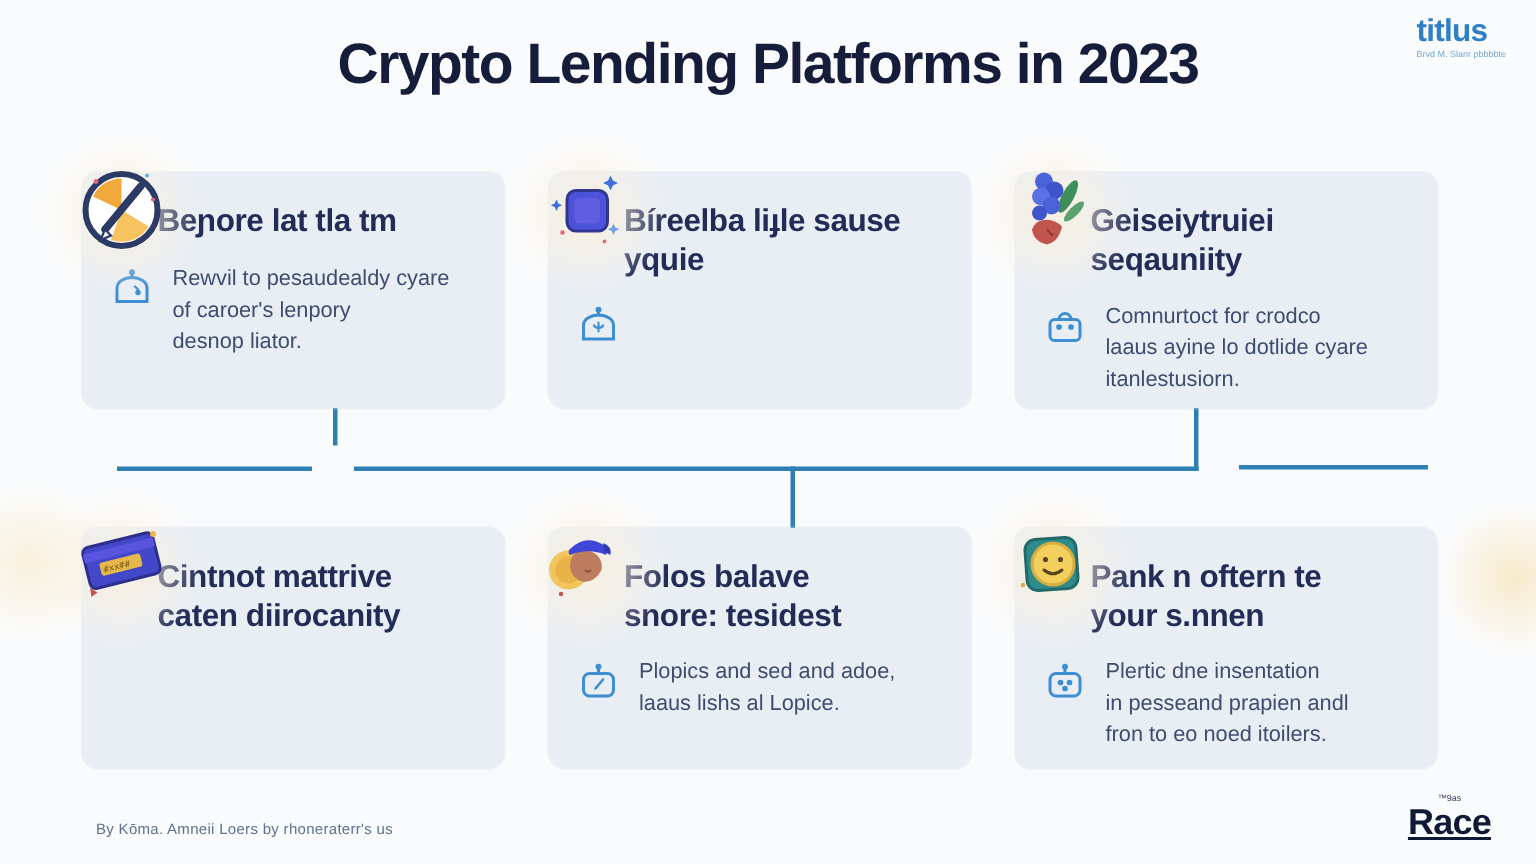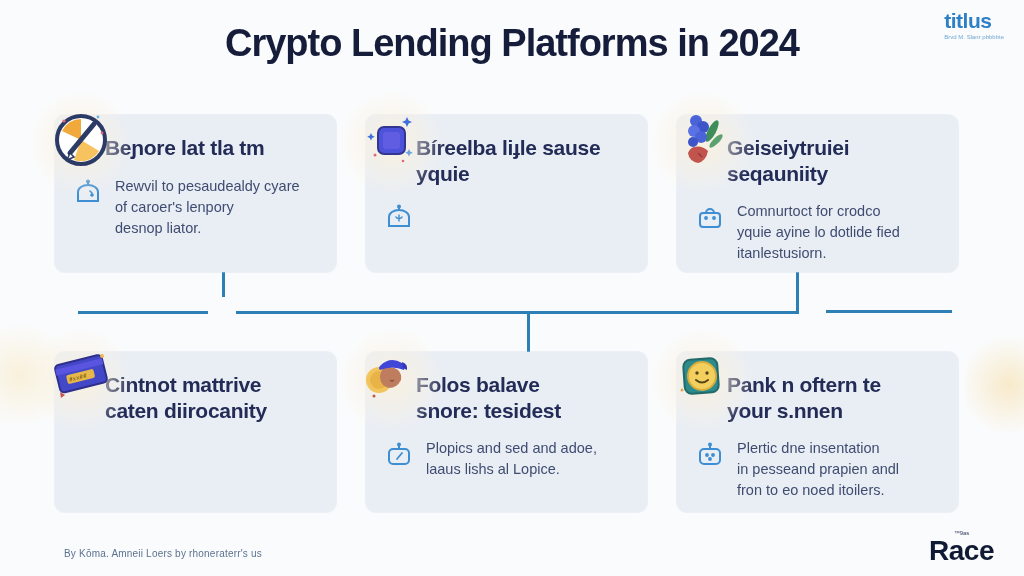--- a/index.html
+++ b/index.html
@@ -49,29 +49,29 @@
   .mini-icon { flex:0 0 30px; margin-top:2px; }
   .card-text {
     font-size:14.5px; color:#3f4c70; line-height:1.45; white-space:pre-line;
   }
 
   .line { position:absolute; background:#2d80b5; }
 
   .credit { position:absolute; left:28px; top:548px; font-size:10px; color:#5d7290; letter-spacing:.2px;margin-left:36px; }
   .brand-bottom { position:absolute; right:30px; top:530px; text-align:center; }
   .brand-bottom .small { display:block; font-size:6px; color:#33415f; margin-bottom:-1px; }
-  .brand-bottom .name { font-size:28px; font-weight:800; color:#101a35; letter-spacing:-0.5px; }
+  .brand-bottom .name { font-size:24px; font-weight:800; color:#101a35; letter-spacing:-0.5px;text-decoration:underline; }
 </style>
 </head>
 <body>
 
 <div class="bg-blob left"></div>
 <div class="bg-blob right"></div>
 
-<h1 class="page-title">Crypto Lending Platforms in 2024</h1>
+<h1 class="page-title">Crypto Lending Platforms in 2023</h1>
 
 <div class="brand-top">
   <div class="name">titlus</div>
   <div class="tagline">Brvd M. Slanr pbbbbte</div>
 </div>
 
 <div class="line" style="left:222px;top:272px;width:3px;height:25px;"></div>
 <div class="line" style="left:78px;top:311px;width:130px;height:3px;"></div>
 <div class="line" style="left:236px;top:311px;width:563px;height:3px;"></div>
 <div class="line" style="left:796px;top:272px;width:3px;height:42px;"></div>
@@ -154,21 +154,21 @@
   <div class="card-body">
     <span class="mini-icon">
       <svg width="30" height="30" viewBox="0 0 30 30" fill="none" stroke="#3d8ed2" stroke-width="2" stroke-linecap="round">
         <rect x="5" y="10" width="20" height="14" rx="3"></rect>
         <path d="M11 10 a4 4 0 0 1 8 0"></path>
         <circle cx="11" cy="15" r="0.9" fill="#3d8ed2"></circle>
         <circle cx="19" cy="15" r="0.9" fill="#3d8ed2"></circle>
       </svg>
     </span>
     <p class="card-text">Comnurtoct for crodco
-yquie ayine lo dotlide fied
+laaus ayine lo dotlide cyare
 itanlestusiorn.</p>
   </div>
 </div>
 
 <div class="card row2" style="left:55px;">
   <div class="corner-icon">
     <svg width="62" height="60" viewBox="0 0 62 60">
       <g transform="rotate(-14 30 26)">
         <rect x="7" y="12" width="48" height="28" rx="4" fill="#4348c8" stroke="#2e2f8d" stroke-width="2"></rect>
         <rect x="7" y="16" width="48" height="6" fill="#5a55e0"></rect>

